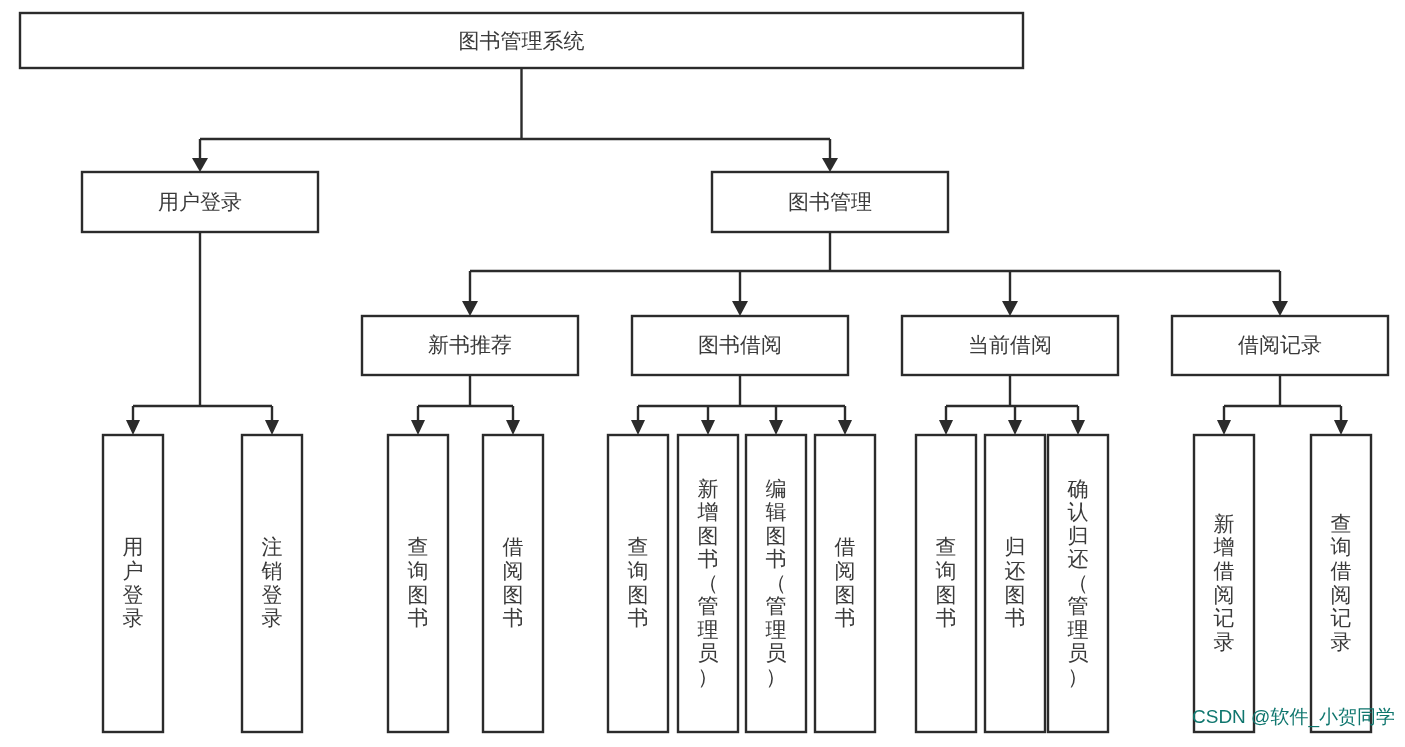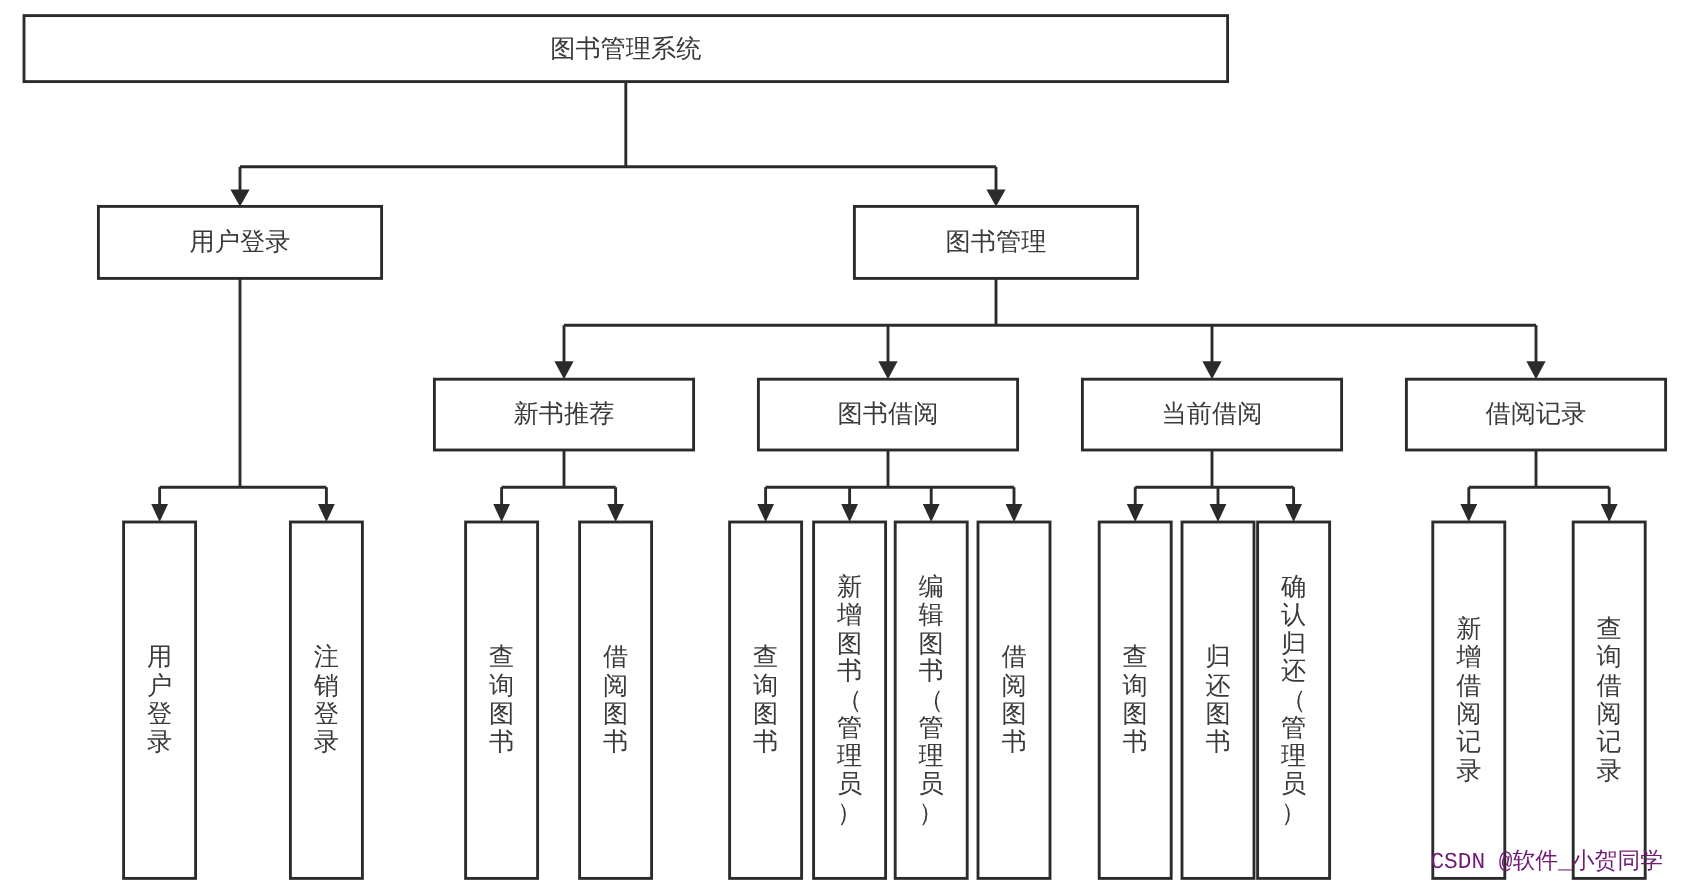--- a/index.html
+++ b/index.html
@@ -57,23 +57,23 @@
     color: #3a3a3a;
     white-space: pre;
     pointer-events: none;
   }
   .node-label-v span {
     display: block;
     text-align: center;
   }
   .watermark {
     position: absolute;
-    font-family: Liberation Mono, monospace;
+    font-family: Liberation Sans, sans-serif;
     font-size: 19px;
-    color: #701a75;
+    color: #0f766e;
     white-space: nowrap;
   }
 </style>
 </head>
 <body>
 
 <div id="diagram-root">
 
   <svg class="diagram-canvas" viewBox="0 0 1405 747">
 

